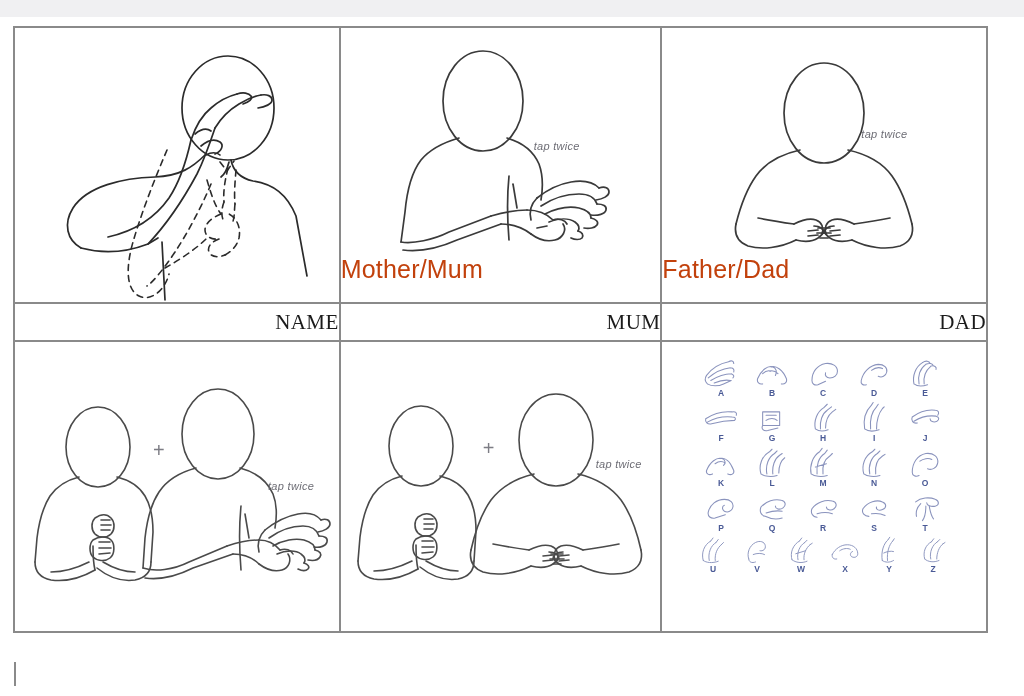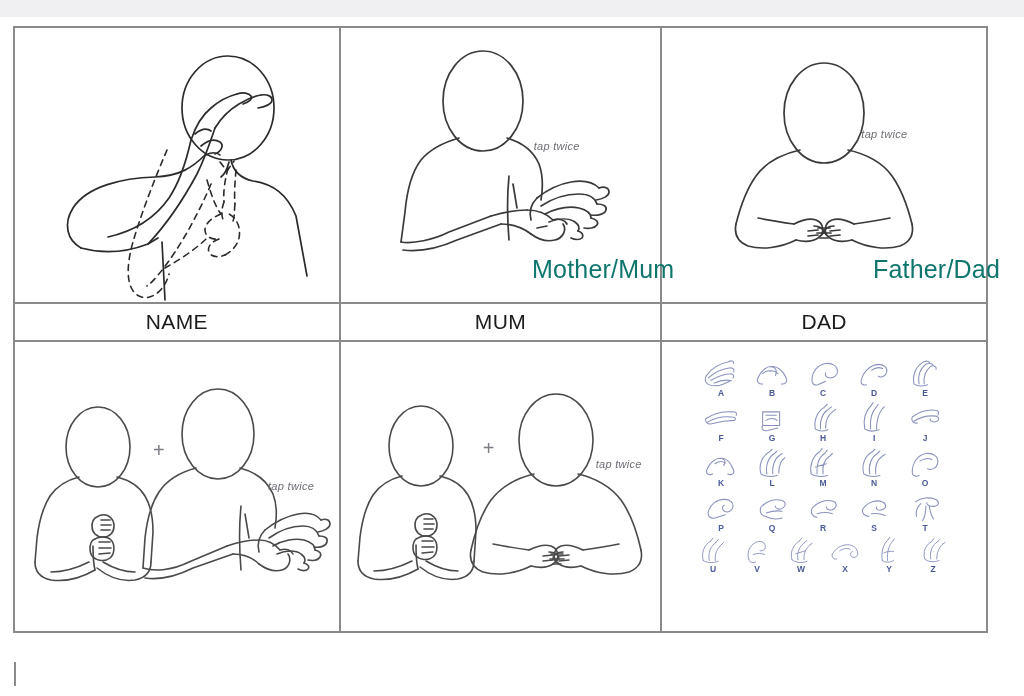--- a/index.html
+++ b/index.html
@@ -48,48 +48,47 @@
   }
   .col-a { width: 325px; }
   .col-b { width: 321px; }
   .col-c { width: 325px; }
 
   .pic-cell-r1 { height: 274px; }
   .pic-cell-r2 { height: 289px; }
   .label-cell  { height: 36px; }
 
   .label-text {
-    text-align: center;
-    font-family: Liberation Sans, sans-serif;
+    text-align: right;
+    font-family: Liberation Serif, serif;
     font-size: 21px;
     font-weight: 400;
     color: #1b1b1b;
     letter-spacing: .4px;
     line-height: 36px;
     white-space: nowrap;
   }
 
   
   .illus {
     position: relative;
     width: 100%;
     height: 100%;
   }
   .illus svg { display: block; }
 
   .caption {
     position: absolute;
     width: 100%;
-    text-align: right;
+    text-align: left;
     font-family: "Liberation Sans", sans-serif;
     font-weight: 300;
     font-size: 25px;
-    color: #0f766e;
+    color: #c2410c;
     letter-spacing: .2px;
-    padding-left: 14px;
   }
   .cap-r1 { bottom: 18px; }
 
   .tap-note {
     position: absolute;
     font-family: "Liberation Sans", sans-serif;
     font-style: italic;
     font-size: 11px;
     color: #6d6d75;
     letter-spacing: .3px;

